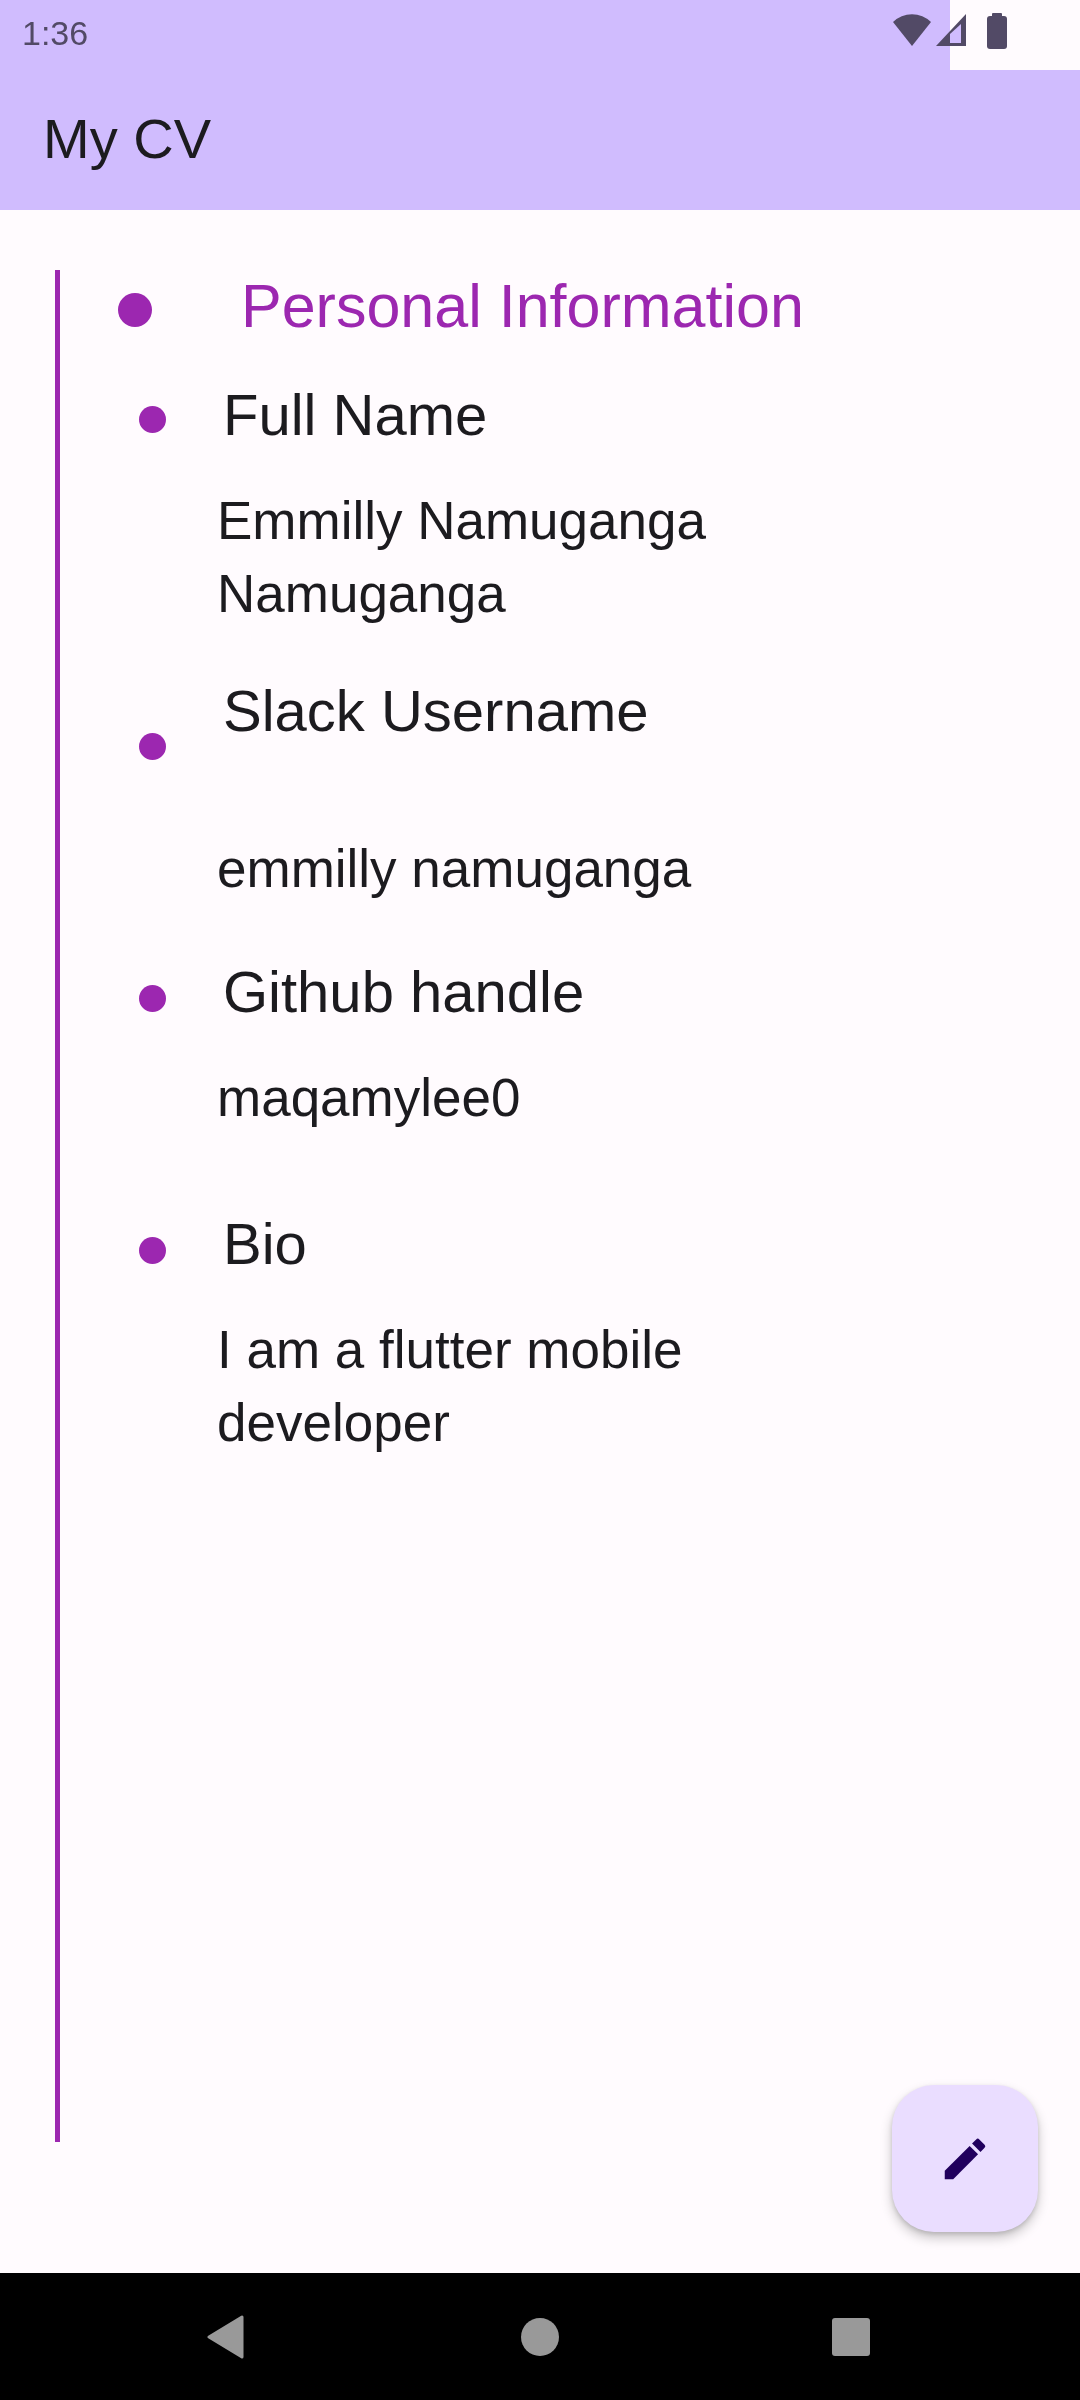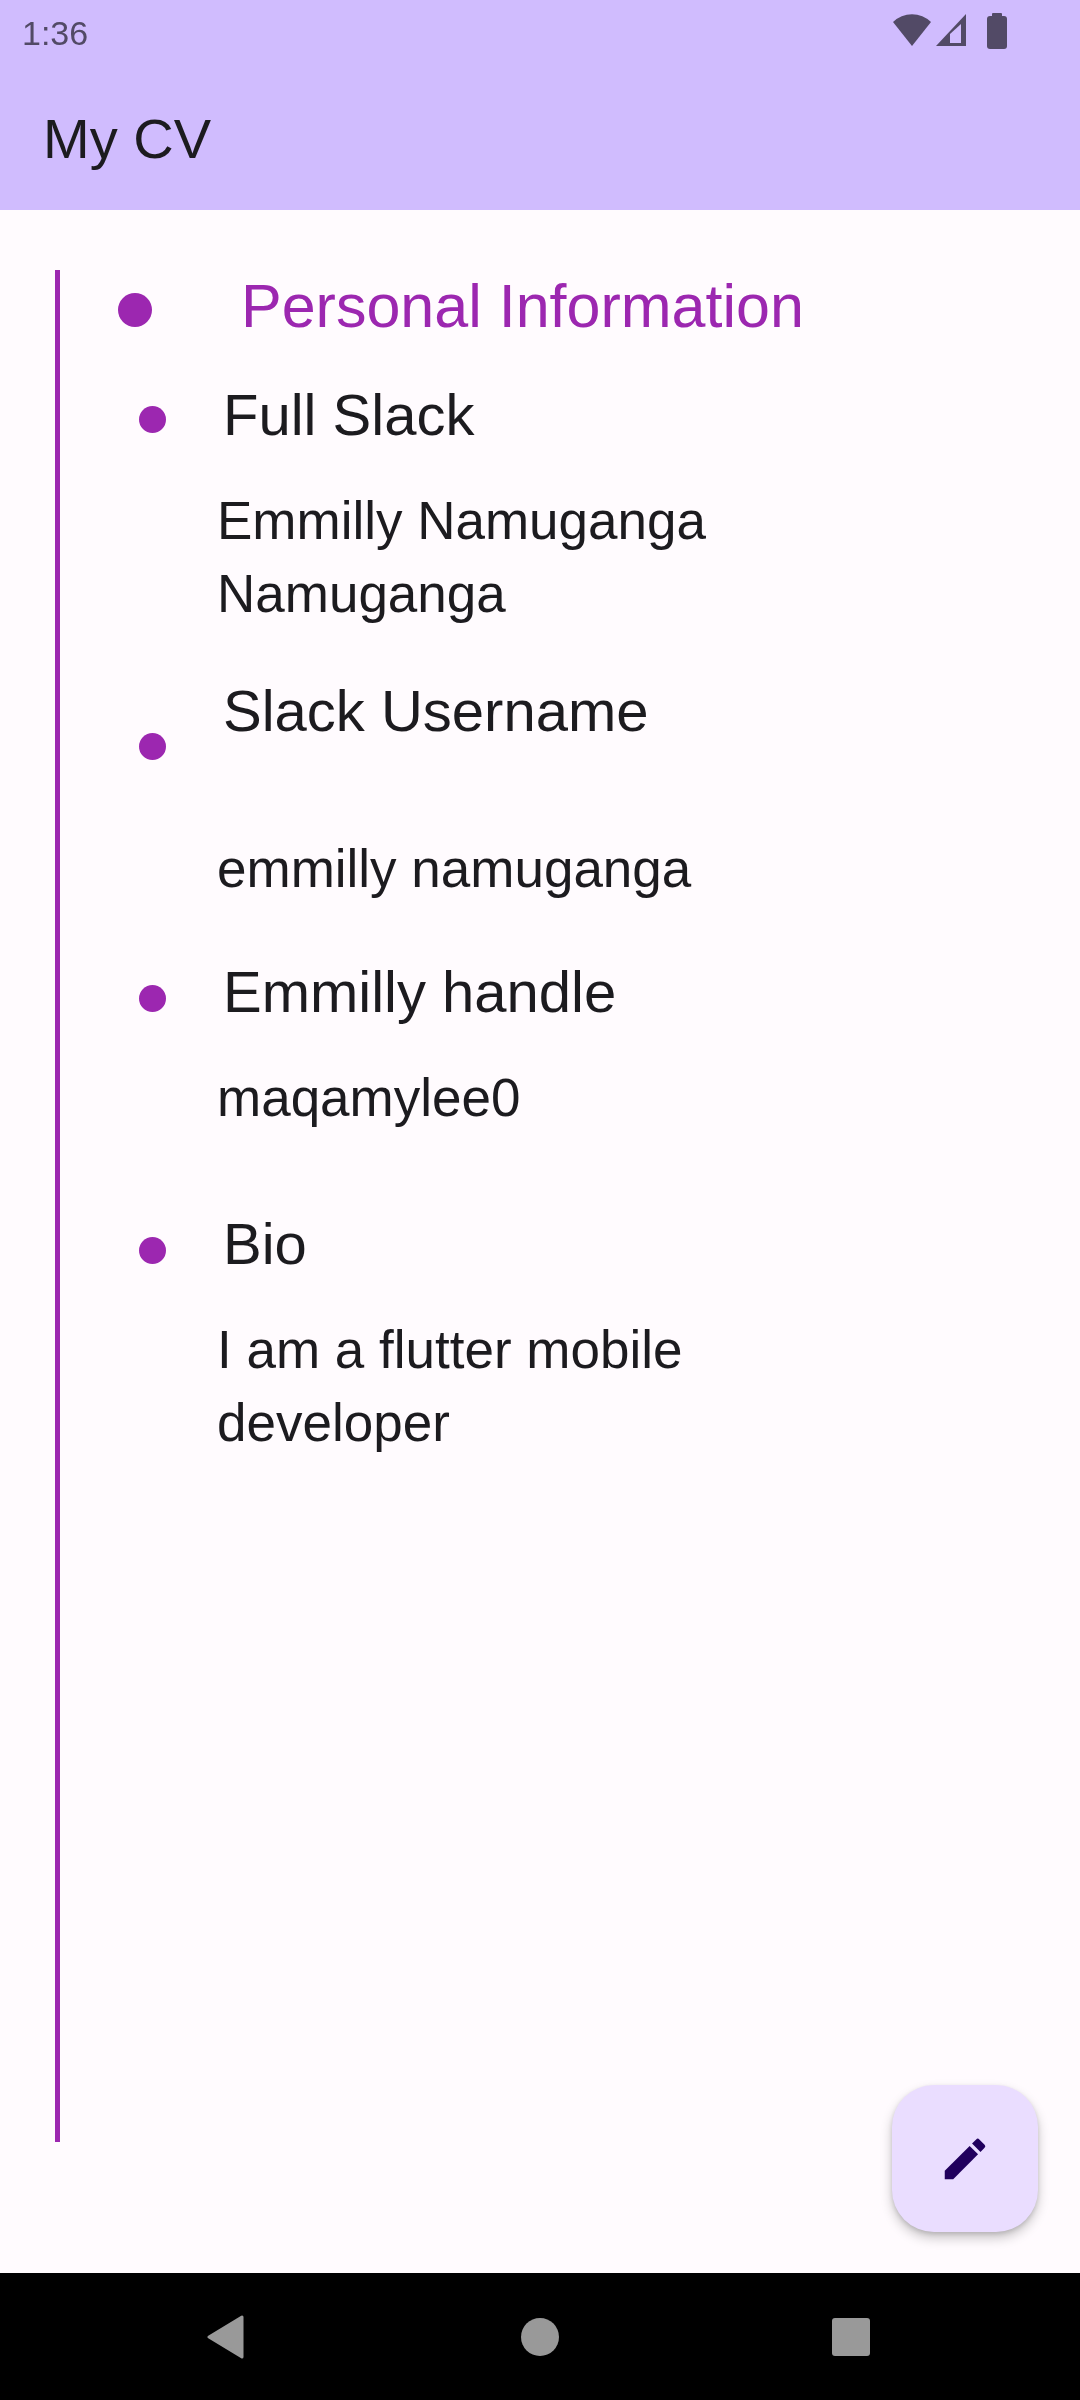--- a/index.html
+++ b/index.html
@@ -3,21 +3,21 @@
 <meta charset="utf-8">
 <style>
   html, body { margin: 0; padding: 0; }
   body {
     width: 1080px; height: 2400px; position: relative; overflow: hidden;
     background: #fffbfe;
     font-family: "Liberation Sans", "DejaVu Sans", sans-serif;
     color: #1c1b1f;
   }
   .status-bar {
-    position: absolute; left: 0; top: 0; width: 1080px; height: 70px;
+    position: absolute; left: 0; top: 0; width: 950px; height: 70px;
     background: #d0bcfe;
   }
   .status-time {
     position: absolute; left: 22px; top: 14px;
     font-size: 34px; color: #524a66; letter-spacing: 0px;
   }
   .status-icons { position: absolute; left: 890px; top: 12px; height: 40px; }
   .status-icons svg { position: absolute; top: 0; }
   .app-bar {
     position: absolute; left: 0; top: 70px; width: 1080px; height: 140px;
@@ -85,33 +85,33 @@
 </header>
 
 <main>
   <div class="timeline-line"></div>
 
   <div class="dot section-dot"></div>
   <div class="section-title">Personal Information</div>
 
   <div class="entry" style="top:0">
     <div class="dot entry-dot" style="top:406px"></div>
-    <div class="entry-label" style="top:380px">Full Slack</div>
+    <div class="entry-label" style="top:380px">Full Name</div>
     <div class="entry-value" style="top:484px">Emmilly Namuganga Namuganga</div>
   </div>
 
   <div class="entry" style="top:0">
     <div class="dot entry-dot" style="top:733px"></div>
     <div class="entry-label" style="top:676px">Slack Username</div>
     <div class="entry-value" style="top:832px">emmilly namuganga</div>
   </div>
 
   <div class="entry" style="top:0">
     <div class="dot entry-dot" style="top:985px"></div>
-    <div class="entry-label" style="top:957px">Emmilly handle</div>
+    <div class="entry-label" style="top:957px">Github handle</div>
     <div class="entry-value" style="top:1061px">maqamylee0</div>
   </div>
 
   <div class="entry" style="top:0">
     <div class="dot entry-dot" style="top:1237px"></div>
     <div class="entry-label" style="top:1209px">Bio</div>
     <div class="entry-value" style="top:1313px">I am a flutter mobile developer</div>
   </div>
 </main>
 

